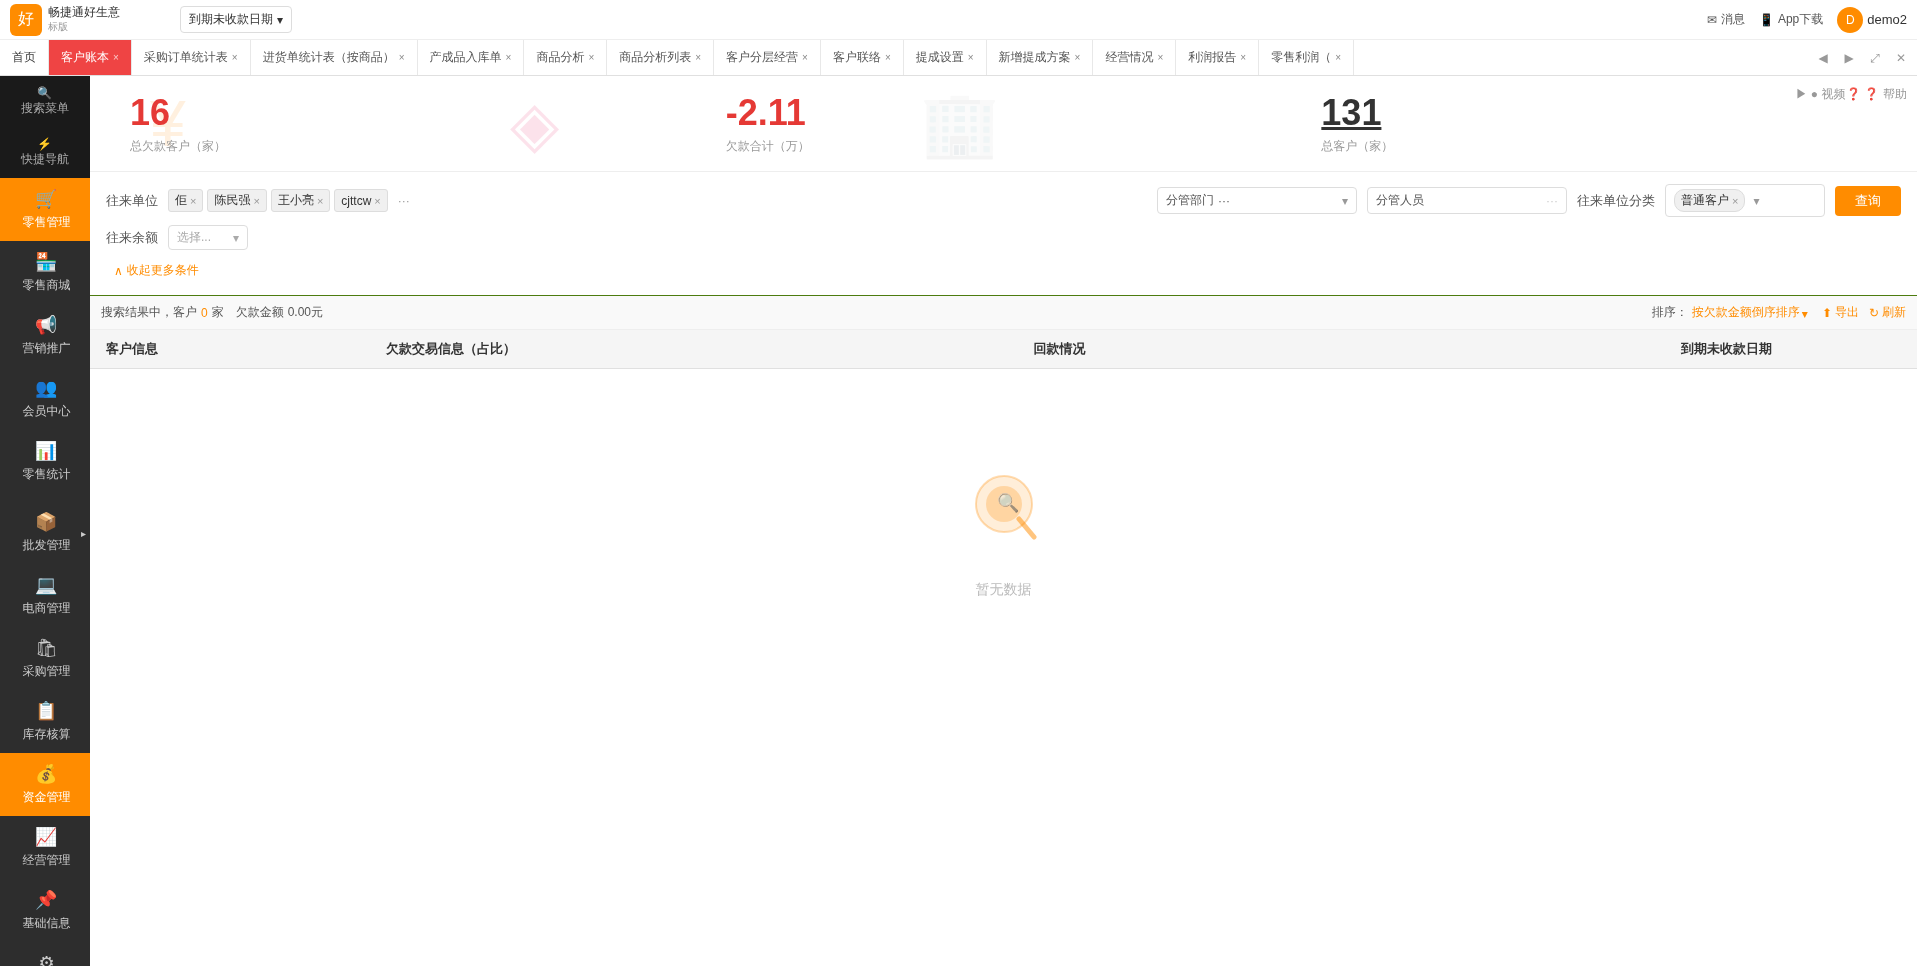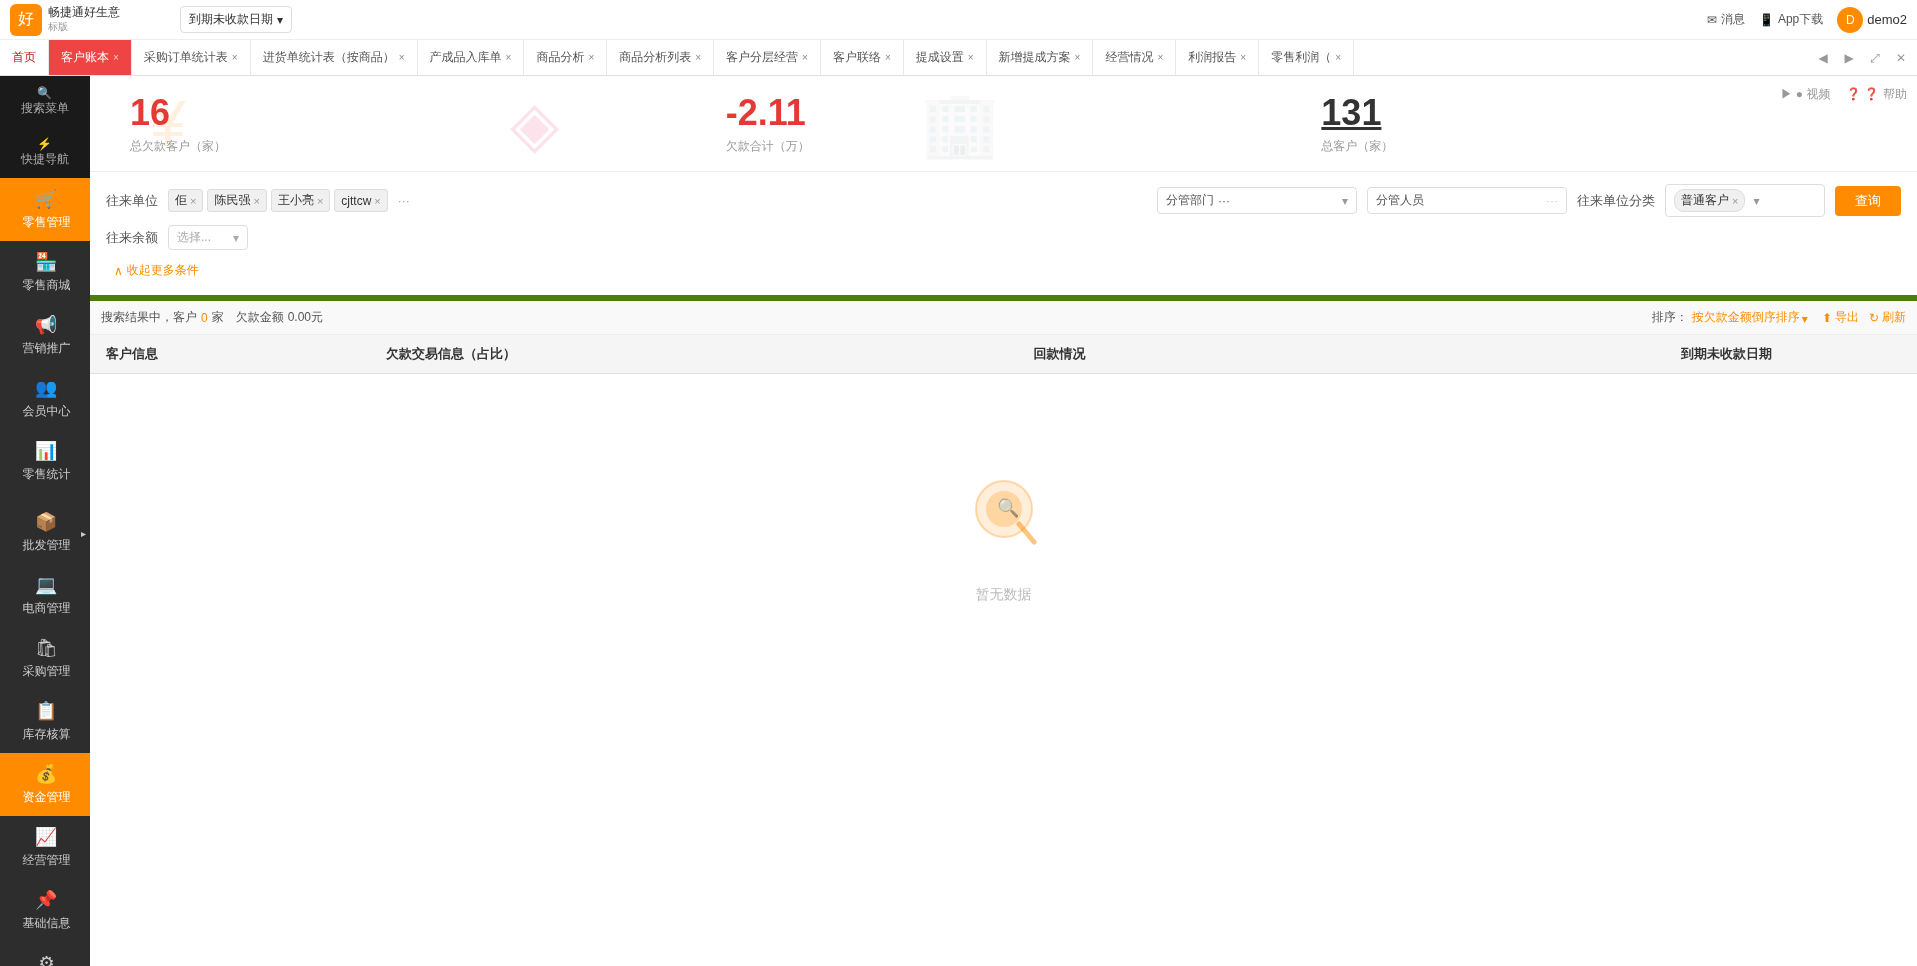--- a/index.html
+++ b/index.html
@@ -13,21 +13,21 @@
     .logo-sub { font-size: 10px; color: #999; }
     .account-selector { display: flex; align-items: center; gap: 4px; font-size: 12px; color: #333; cursor: pointer; padding: 4px 8px; border: 1px solid #ddd; border-radius: 4px; }
     .top-right { margin-left: auto; display: flex; align-items: center; gap: 14px; }
     .top-btn { display: flex; align-items: center; gap: 4px; font-size: 12px; color: #555; cursor: pointer; }
     .avatar { width: 26px; height: 26px; border-radius: 50%; background: #ff8c00; display: flex; align-items: center; justify-content: center; color: #fff; font-size: 12px; }
     .username { font-size: 13px; color: #333; }
 
     
     .tab-bar { background: #fff; height: 36px; display: flex; align-items: center; border-bottom: 1px solid #e0e0e0; overflow: hidden; }
     .tab { display: flex; align-items: center; height: 36px; padding: 0 12px; font-size: 12px; cursor: pointer; white-space: nowrap; border-right: 1px solid #e8e8e8; color: #555; gap: 4px; }
-    .tab.home { background: #fff; color: #b91c1c; }
+    .tab.home { background: #fff; color: #404040; }
     .tab.active { background: #ef4444; color: #fff; }
     .tab .close-x { font-size: 10px; opacity: 0.7; cursor: pointer; }
     .tab-actions { display: flex; align-items: center; gap: 2px; margin-left: auto; padding-right: 4px; }
     .tab-action-btn { width: 24px; height: 24px; display: flex; align-items: center; justify-content: center; cursor: pointer; color: #999; font-size: 12px; }
 
     
     .main-layout { display: flex; flex: 1; overflow: hidden; }
 
     
     .sidebar { width: 90px; background: #2d2d2d; display: flex; flex-direction: column; overflow-y: auto; flex-shrink: 0; }
@@ -42,25 +42,25 @@
 
     
     .content-area { flex: 1; overflow-y: auto; background: #f5f5f5; display: flex; flex-direction: column; }
 
     
     .stats-row { background: #fff; display: flex; align-items: center; padding: 16px 20px; border-bottom: 1px solid #eee; gap: 0; position: relative; }
     .stat-block { display: flex; flex-direction: column; align-items: flex-start; flex: 1; padding: 0 20px; position: relative; }
     .stat-number { font-size: 36px; font-weight: bold; color: #333; }
     .stat-number.red { color: #e53935; }
     .stat-label { font-size: 12px; color: #999; margin-top: 4px; }
-    .stats-help { position: absolute; right: 10px; top: 10px; display: flex; gap: 16px; justify-content: center; }
+    .stats-help { position: absolute; right: 10px; top: 10px; display: flex; gap: 1px; justify-content: center; }
     .help-btn { font-size: 12px; color: #999; cursor: pointer; }
 
     
-    .filter-area { background: #fff; padding: 12px 16px; border-bottom: 6px solid #4d7c0f; }
+    .filter-area { background: #fff; padding: 12px 16px; border-bottom: 1px solid #4d7c0f; }
     .filter-row { display: flex; align-items: center; gap: 10px; flex-wrap: wrap; margin-bottom: 8px; }
     .filter-row:last-child { margin-bottom: 0; }
     .filter-label { font-size: 13px; color: #555; white-space: nowrap; }
     .filter-tags { display: flex; flex-wrap: wrap; gap: 4px; flex: 1; }
     .filter-tag { display: flex; align-items: center; gap: 3px; background: #f0f0f0; border: 1px solid #ddd; border-radius: 3px; padding: 2px 6px; font-size: 12px; color: #333; }
     .filter-tag .tag-close { cursor: pointer; color: #999; font-size: 11px; }
     .filter-tag.more { background: transparent; border: none; color: #999; cursor: pointer; }
     .filter-select { display: flex; align-items: center; gap: 4px; border: 1px solid #ddd; border-radius: 4px; padding: 4px 8px; font-size: 12px; color: #555; cursor: pointer; min-width: 120px; background: #fff; }
     .filter-select .arrow { color: #999; margin-left: auto; }
     .filter-select-wide { min-width: 200px; }

